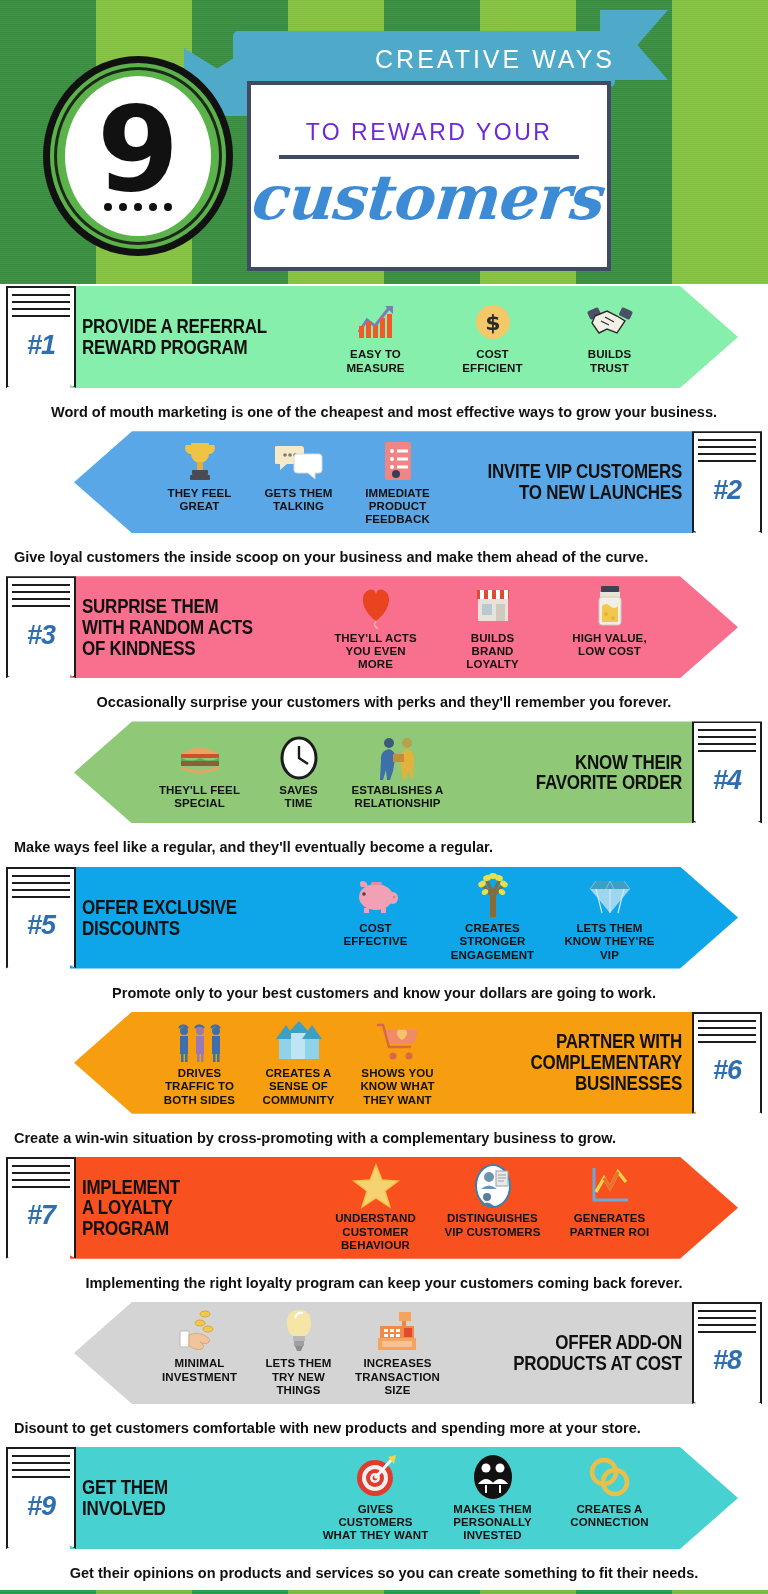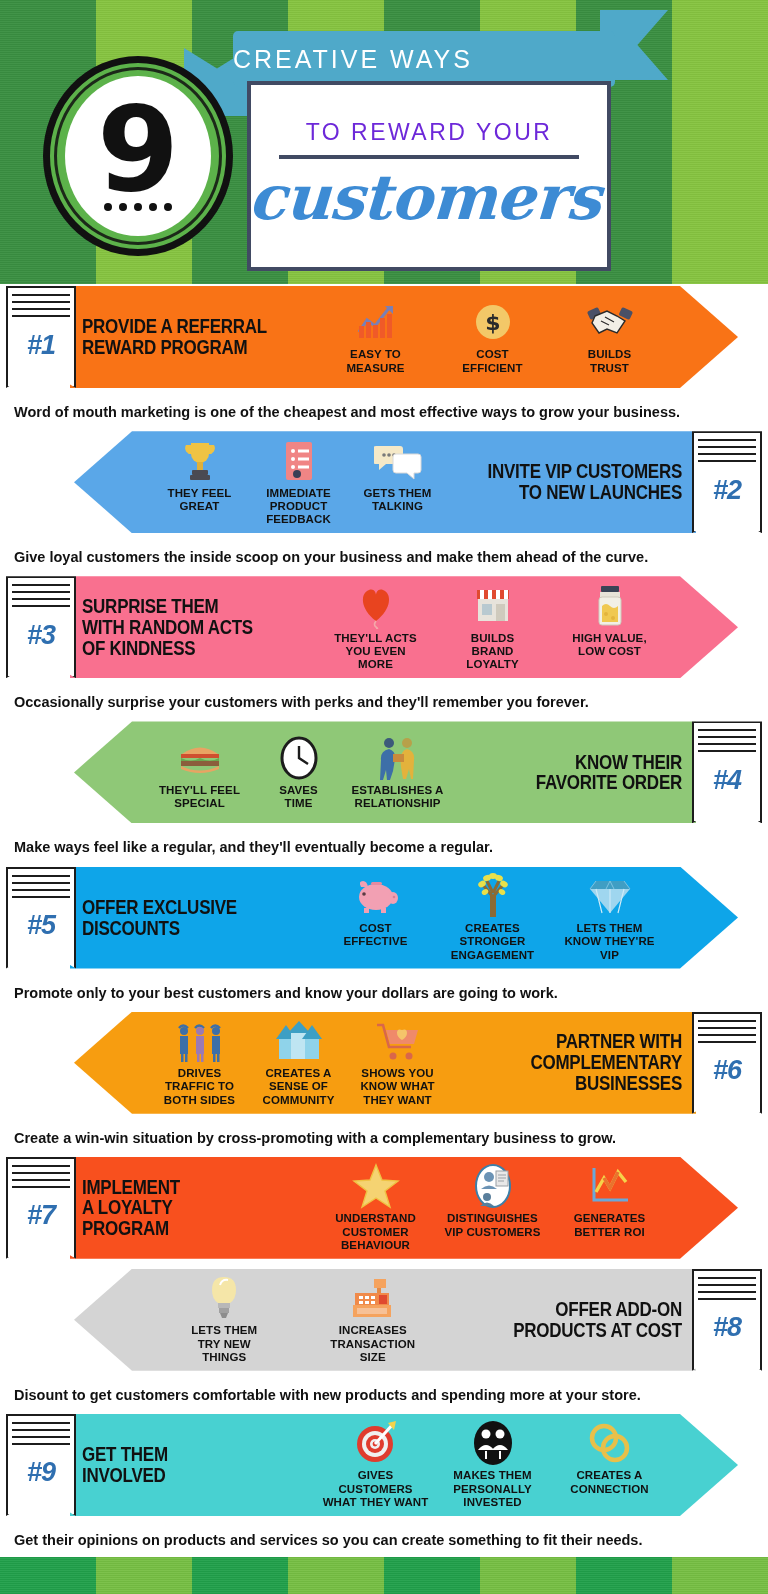--- a/index.html
+++ b/index.html
@@ -34,21 +34,21 @@
     transform: rotate(180deg);
   }
   .ribbon-tail-right {
     position:absolute; left:600px; top:10px; width:68px; height:70px;
     background:#4fa9c9;
     clip-path: polygon(0 0, 100% 0, 55% 50%, 100% 100%, 0 100%);
   }
   .ribbon-bar {
     position:absolute; left:233px; top:31px; width:382px; height:56px;
     background:#4fa9c9; border-radius:5px;
-    display:flex; align-items:center; justify-content:flex-start;
+    display:flex; align-items:center; justify-content:flex-end;
   }
   .ribbon-bar .txt {
     color:#ffffff; font-size:25px; letter-spacing:3px; font-weight:400;
   }
 
   
   .title-card {
     position:absolute; left:247px; top:81px; width:364px; height:190px;
     background:#ffffff; border:4px solid #414a63;
     display:flex; flex-direction:column; align-items:center;
@@ -146,21 +146,21 @@
   .perk .lbl {
     font-size:11.5px; font-weight:bold; line-height:1.16; color:#111;
     letter-spacing:.1px; white-space:pre-line; margin-top:3px;
   }
 
   .caption {
     font-size:14.5px; font-weight:bold; color:#111;
     padding:7px 14px 8px 14px; line-height:1.25;
   }
   .caption.r { text-align:left; }
-  .caption.l { text-align:left; }
+  .caption.l { text-align:center; }
 
   
   .footer {
     position:relative; width:768px; height:64px;
     background:
       repeating-linear-gradient(90deg,
         #20a04a 0px, #20a04a 96px,
         #76bf43 96px, #76bf43 192px);
     overflow:hidden;
   }
@@ -203,21 +203,21 @@
   </div>
 </div>
 
 <div class="sections" id="sections">
     <div class="row">
       <div class="arrowband">
         <div class="bookmark left">
           <div class="lines"></div>
           <div class="num">#1</div>
         </div>
-        <div class="arrow to-right" style="background: #f97316;">
+        <div class="arrow to-right" style="background: #86efac;">
           <div class="arrow-content">
             <div class="headline">PROVIDE A REFERRAL
 REWARD PROGRAM</div>
             <div class="perks">
               <div class="perk">
                 <div class="ico">
                   <svg width="42" height="40" viewBox="0 0 42 40">
                     <polyline points="4,30 12,18 20,24 34,6" fill="none" stroke="#7b7fb5" stroke-width="3"></polyline>
                     <polygon points="30,4 38,4 38,12" fill="#7b7fb5"></polygon>
                     <rect x="4" y="24" width="5" height="12" fill="#f05a28"></rect>
@@ -273,50 +273,50 @@
                     <path d="M8 3 h18 v11 a9 9 0 0 1 -18 0 z" fill="#efc344"></path>
                     <path d="M8 5 H3 a6 6 0 0 0 6 9 z" fill="#efc344"></path>
                     <path d="M26 5 h5 a6 6 0 0 1 -6 9 z" fill="#efc344"></path>
                     <rect x="14" y="22" width="6" height="8" fill="#e0b03a"></rect>
                     <rect x="9" y="30" width="16" height="5" rx="1" fill="#4a4a52"></rect>
                     <rect x="7" y="35" width="20" height="5" rx="1" fill="#4a4a52"></rect>
                   </svg>
                 </div>
                 <div class="lbl">THEY FEEL
 GREAT</div>
+              </div>
+              <div class="perk">
+                <div class="ico">
+                  <svg width="48" height="38" viewBox="0 0 48 38">
+                    <path d="M2 4 h24 a3 3 0 0 1 3 3 v12 a3 3 0 0 1 -3 3 h-14 l-7 6 v-6 h-3 a3 3 0 0 1 -3 -3 v-12 a3 3 0 0 1 3 -3 z" fill="#f5e9c8"></path>
+                    <circle cx="10" cy="13" r="1.8" fill="#7a7a7a"></circle>
+                    <circle cx="15" cy="13" r="1.8" fill="#7a7a7a"></circle>
+                    <circle cx="20" cy="13" r="1.8" fill="#7a7a7a"></circle>
+                    <path d="M22 12 h22 a3 3 0 0 1 3 3 v13 a3 3 0 0 1 -3 3 h-4 v6 l-7 -6 h-11 a3 3 0 0 1 -3 -3 v-13 a3 3 0 0 1 3 -3 z" fill="#ffffff" stroke="#d8d8d8" stroke-width="1"></path>
+                  </svg>
+                </div>
+                <div class="lbl">GETS THEM
+TALKING</div>
               </div>
               <div class="perk">
                 <div class="ico">
                   <svg width="34" height="42" viewBox="0 0 34 42">
                     <rect x="4" y="2" width="26" height="38" rx="2" fill="#f08585"></rect>
                     <circle cx="11" cy="11" r="2" fill="#fff"></circle>
                     <circle cx="11" cy="19" r="2" fill="#fff"></circle>
                     <circle cx="11" cy="27" r="2" fill="#fff"></circle>
                     <rect x="16" y="9.5" width="11" height="3" fill="#fff"></rect>
                     <rect x="16" y="17.5" width="11" height="3" fill="#fff"></rect>
                     <rect x="16" y="25.5" width="11" height="3" fill="#fff"></rect>
                     <circle cx="15" cy="34" r="4" fill="#3a3f55"></circle>
                   </svg>
                 </div>
                 <div class="lbl">IMMEDIATE
 PRODUCT
 FEEDBACK</div>
-              </div>
-              <div class="perk">
-                <div class="ico">
-                  <svg width="48" height="38" viewBox="0 0 48 38">
-                    <path d="M2 4 h24 a3 3 0 0 1 3 3 v12 a3 3 0 0 1 -3 3 h-14 l-7 6 v-6 h-3 a3 3 0 0 1 -3 -3 v-12 a3 3 0 0 1 3 -3 z" fill="#f5e9c8"></path>
-                    <circle cx="10" cy="13" r="1.8" fill="#7a7a7a"></circle>
-                    <circle cx="15" cy="13" r="1.8" fill="#7a7a7a"></circle>
-                    <circle cx="20" cy="13" r="1.8" fill="#7a7a7a"></circle>
-                    <path d="M22 12 h22 a3 3 0 0 1 3 3 v13 a3 3 0 0 1 -3 3 h-4 v6 l-7 -6 h-11 a3 3 0 0 1 -3 -3 v-13 a3 3 0 0 1 3 -3 z" fill="#ffffff" stroke="#d8d8d8" stroke-width="1"></path>
-                  </svg>
-                </div>
-                <div class="lbl">GETS THEM
-TALKING</div>
               </div>
             </div>
             <div class="headline right-align">INVITE VIP CUSTOMERS
 TO NEW LAUNCHES</div>
           </div>
         </div>
       </div>
       <div class="caption r">Give loyal customers the inside scoop on your business and make them ahead of the curve.</div>
     </div>
     <div class="row">
@@ -622,36 +622,52 @@
               </div>
               <div class="perk">
                 <div class="ico">
                   <svg width="44" height="40" viewBox="0 0 44 40">
                     <path d="M6 2 v32 h34" stroke="#6ba8d8" stroke-width="3" fill="none"></path>
                     <polyline points="8,26 16,12 22,22 30,6 38,16" fill="none" stroke="#f5d34a" stroke-width="3.4"></polyline>
                     <polyline points="16,12 22,22 30,6" fill="none" stroke="#e8732f" stroke-width="3.4"></polyline>
                   </svg>
                 </div>
                 <div class="lbl">GENERATES
-BETTER ROI</div>
-              </div>
-            </div>
-          </div>
-        </div>
-      </div>
+PARTNER ROI</div>
+              </div>
+            </div>
+          </div>
+        </div>
+      </div>
+      <div class="caption l">Implementing the right loyalty program can keep your customers coming back forever.</div>
     </div>
     <div class="row">
       <div class="arrowband">
         <div class="bookmark right">
           <div class="lines"></div>
           <div class="num">#8</div>
         </div>
         <div class="arrow to-left" style="background: rgb(212, 212, 212);">
           <div class="arrow-content">
             <div class="perks">
+              <div class="perk">
+                <div class="ico">
+                  <svg width="44" height="44" viewBox="0 0 44 44">
+                    <g fill="#f0c850" stroke="#d9ab2f">
+                      <ellipse cx="27" cy="5" rx="5" ry="3"></ellipse>
+                      <ellipse cx="22" cy="14" rx="5" ry="3"></ellipse>
+                      <ellipse cx="30" cy="20" rx="5" ry="3"></ellipse>
+                    </g>
+                    <rect x="2" y="22" width="9" height="16" rx="1.5" fill="#fff" stroke="#b9b9b9"></rect>
+                    <path d="M11 26 q10 -4 18 2 q4 2 2 5 q-3 3 -9 0 q6 4 2 7 q-5 2 -13 -3 z" fill="#f1c59b" stroke="#d9a97c"></path>
+                  </svg>
+                </div>
+                <div class="lbl">MINIMAL
+INVESTMENT</div>
+              </div>
               <div class="perk">
                 <div class="ico">
                   <svg width="34" height="46" viewBox="0 0 34 46">
                     <path d="M17 2 q12 0 12 13 q0 9 -6 13 h-12 q-6 -4 -6 -13 q0 -13 12 -13 z" fill="#f5e6a8"></path>
                     <path d="M13 10 q2 -6 8 -5" stroke="#fff" stroke-width="2" fill="none"></path>
                     <rect x="11" y="28" width="12" height="5" fill="#b8b8b8"></rect>
                     <rect x="12" y="33" width="10" height="5" fill="#a0a0a0"></rect>
                     <path d="M13 38 h8 l-2 5 h-4 z" fill="#8d8d8d"></path>
                   </svg>
                 </div>

